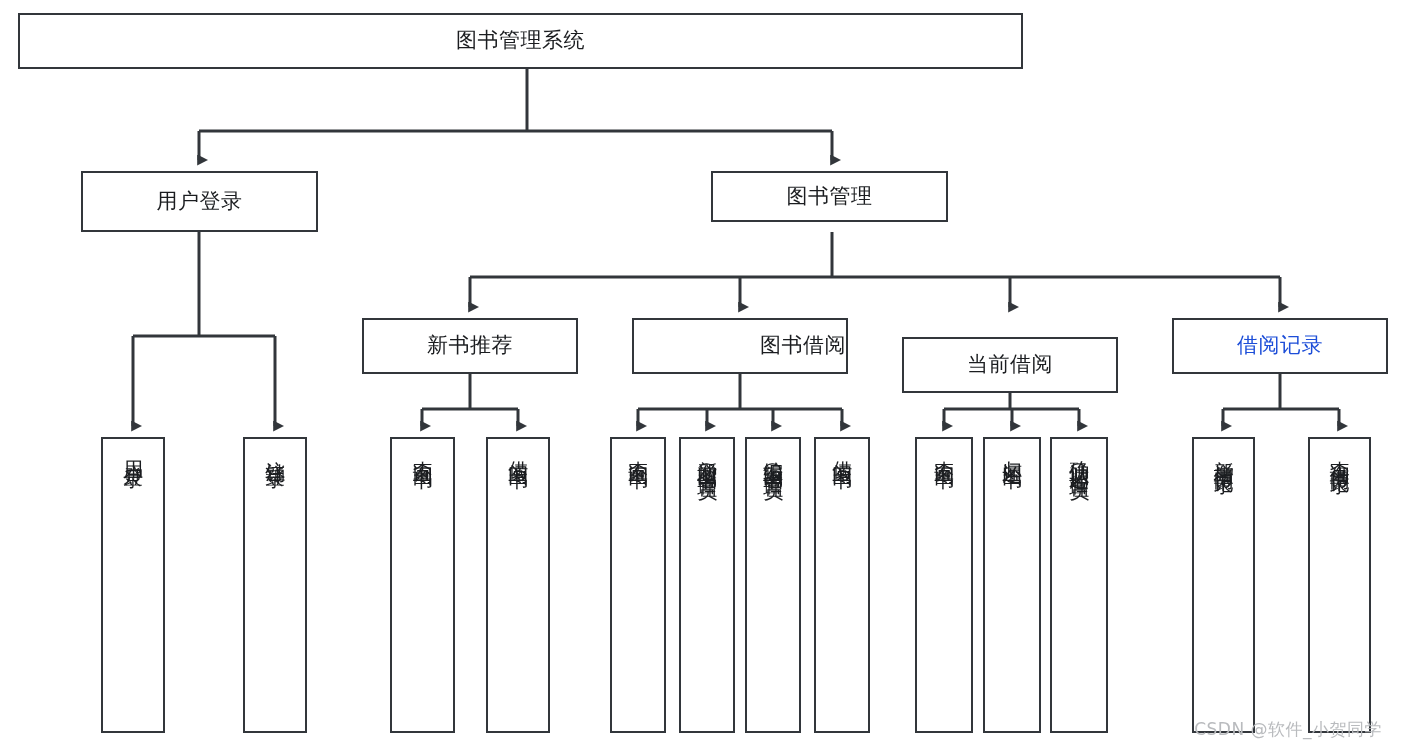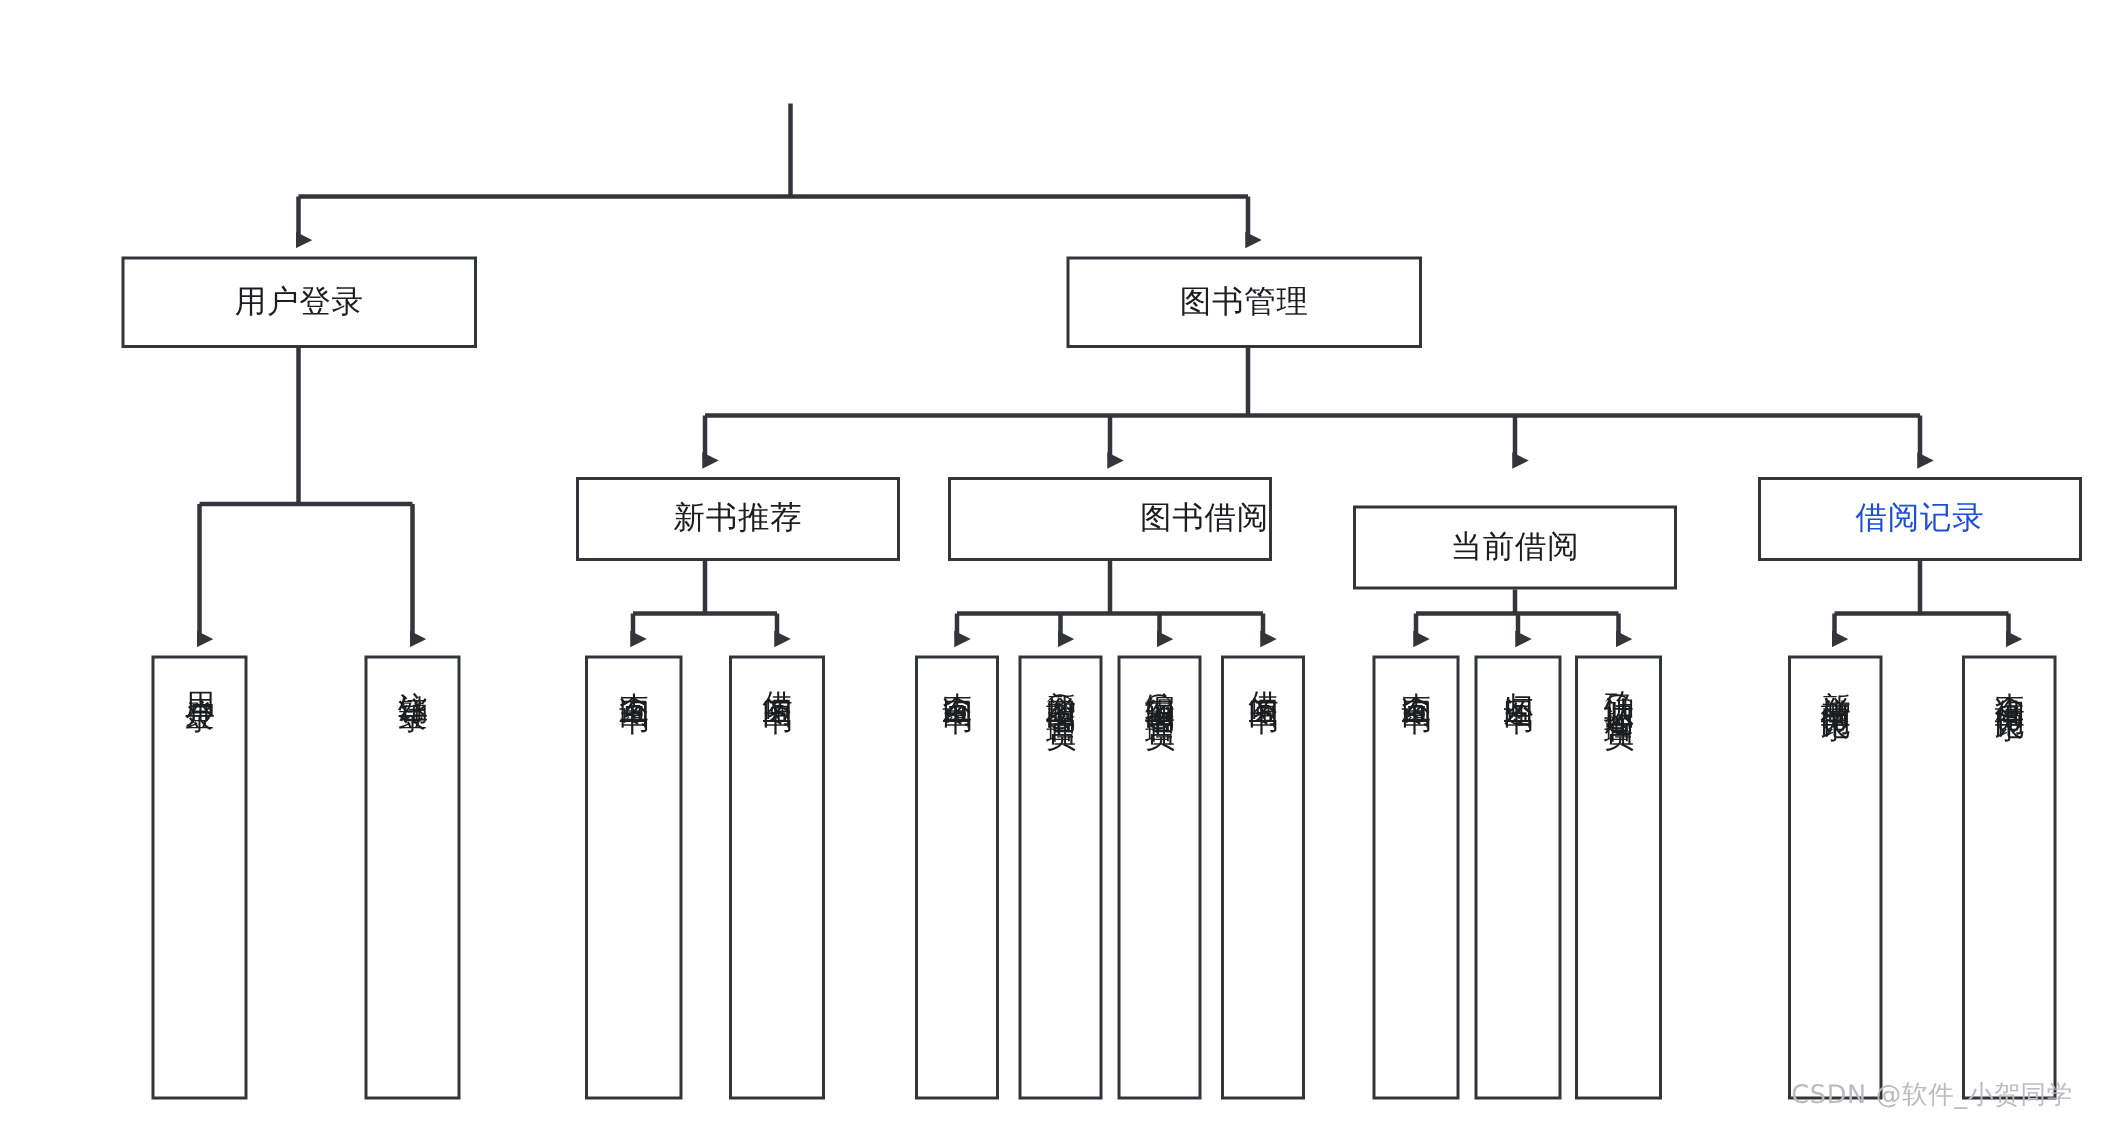--- a/index.html
+++ b/index.html
@@ -117,29 +117,32 @@
       <path d="M 1012 409 L 1012 426" marker-end="url(#arrow)"></path>
       <path d="M 1079 409 L 1079 426" marker-end="url(#arrow)"></path>
 
       <path d="M 1280 374 L 1280 409"></path>
       <path d="M 1223 409 L 1339 409"></path>
       <path d="M 1223 409 L 1223 426" marker-end="url(#arrow)"></path>
       <path d="M 1339 409 L 1339 426" marker-end="url(#arrow)"></path>
     </g>
   </svg>
 
+  <div class="node" id="node-root" style="left: 18px; top: 13px; width: 1005px; height: 56px; border-color: rgb(50, 54, 59); background: rgb(255, 255, 255); color: rgb(27, 29, 32);">
+    <span class="label">图书管理系统</span>
+  </div>
 
   <div class="node" id="node-l2-0" style="left: 81px; top: 171px; width: 237px; height: 61px; border-color: rgb(50, 54, 59); background: rgb(255, 255, 255); color: rgb(27, 29, 32);">
     <span class="label">用户登录</span>
   </div>
-  <div class="node" id="node-l2-1" style="left: 711px; top: 171px; width: 237px; height: 61px; border-color: rgb(50, 54, 59); background: rgb(255, 255, 255); color: rgb(27, 29, 32); align-items: center;">
+  <div class="node" id="node-l2-1" style="left: 711px; top: 171px; width: 237px; height: 51px; border-color: rgb(50, 54, 59); background: rgb(255, 255, 255); color: rgb(27, 29, 32); align-items: center;">
     <span class="label">图书管理</span>
   </div>
 
-  <div class="node" id="node-l3-0" style="left: 384px; top: 318px; width: 216px; height: 56px; border-color: rgb(50, 54, 59); background: rgb(255, 255, 255); color: rgb(27, 29, 32);">
+  <div class="node" id="node-l3-0" style="left: 362px; top: 318px; width: 216px; height: 56px; border-color: rgb(50, 54, 59); background: rgb(255, 255, 255); color: rgb(27, 29, 32);">
     <span class="label">新书推荐</span>
   </div>
   <div class="node" id="node-l3-1" style="left: 632px; top: 318px; width: 216px; height: 56px; border-color: rgb(50, 54, 59); background: rgb(255, 255, 255); color: rgb(27, 29, 32); justify-content: flex-end;">
     <span class="label">图书借阅</span>
   </div>
   <div class="node" id="node-l3-2" style="left: 902px; top: 318px; width: 216px; height: 56px; border-color: rgb(50, 54, 59); background: rgb(255, 255, 255); color: rgb(27, 29, 32); margin-top: 19px;">
     <span class="label">当前借阅</span>
   </div>
   <div class="node" id="node-l3-3" style="left: 1172px; top: 318px; width: 216px; height: 56px; border-color: rgb(50, 54, 59); background: rgb(255, 255, 255); color: #1d4ed8;">
     <span class="label">借阅记录</span>

